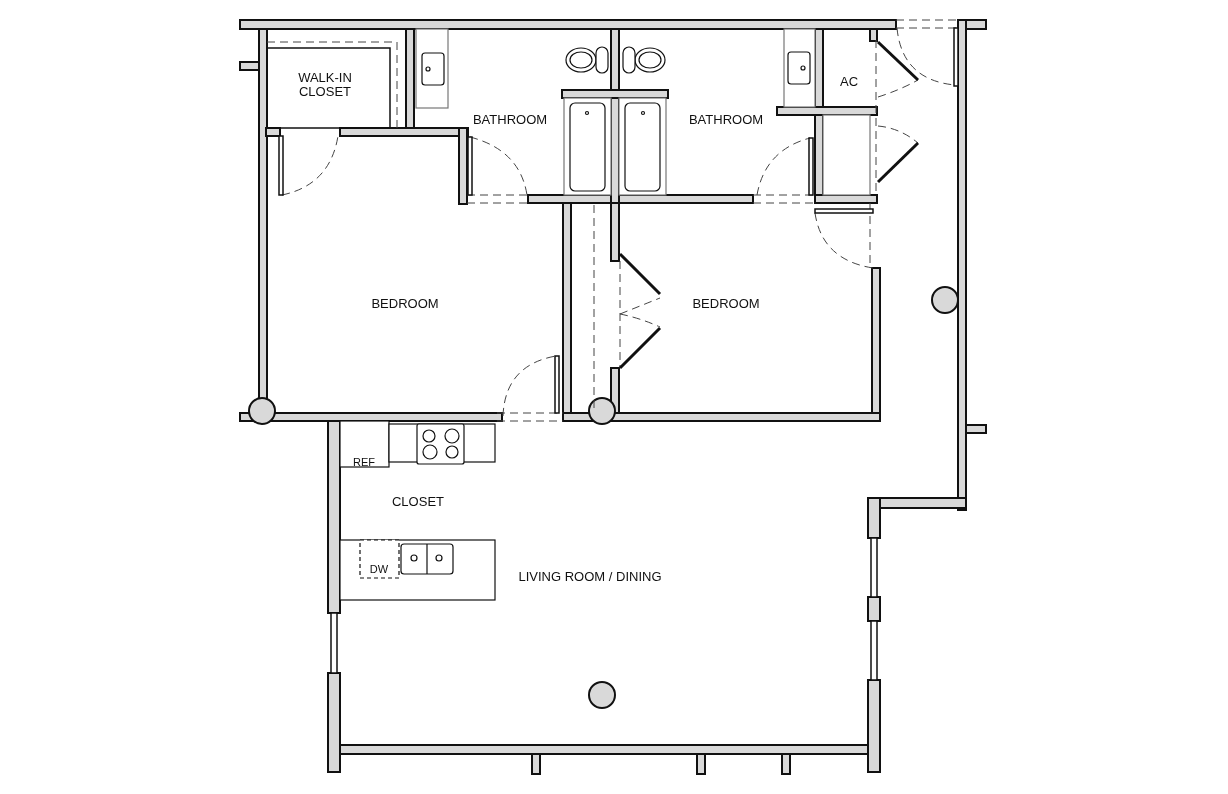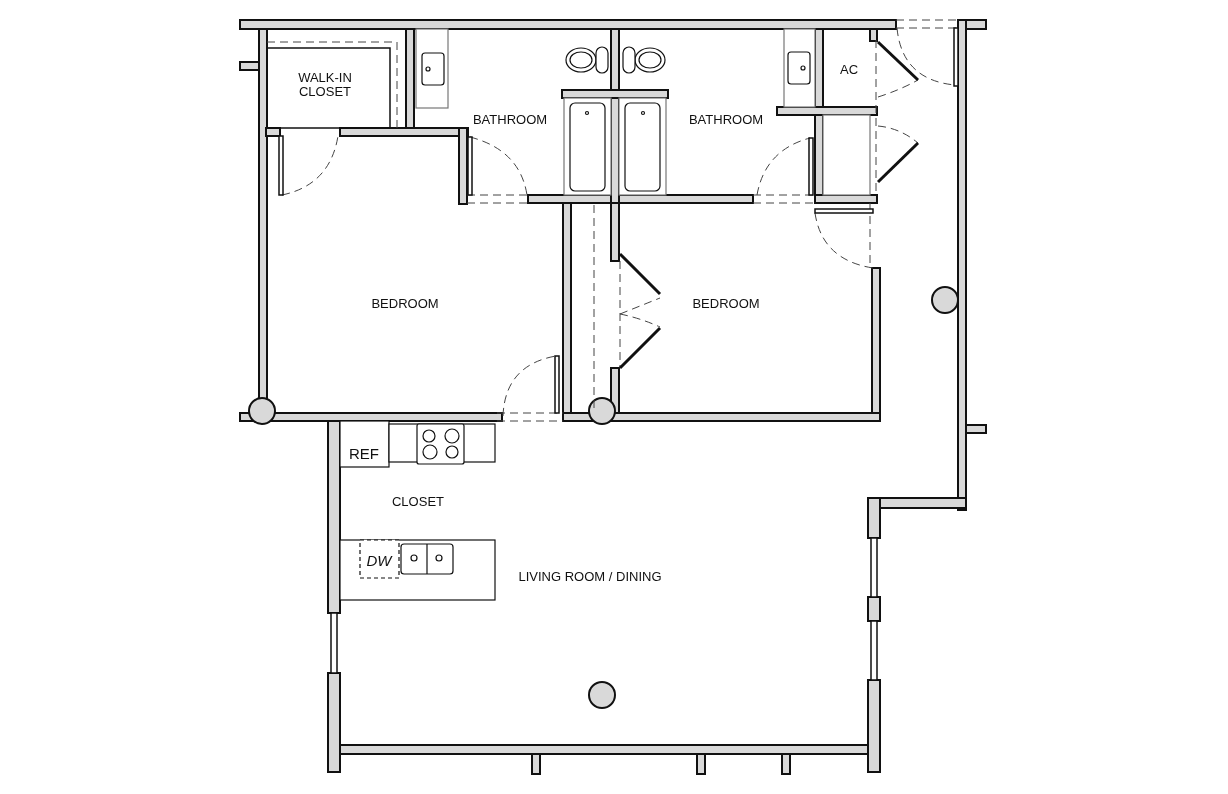--- a/index.html
+++ b/index.html
@@ -1,19 +1,19 @@
 <!DOCTYPE html>
 <html><head>
 <meta charset="utf-8">
 <style>
   html, body { margin:0; padding:0; background:#ffffff; }
   body { width:1228px; height:794px; overflow:hidden; position:relative; font-family:"Liberation Sans", sans-serif; }
   #plan { position:absolute; left:0; top:0; }
   .label { position:absolute; font-family:"Liberation Sans", sans-serif; font-size:13px; color:#111; text-align:center; line-height:14px; white-space:pre-line; }
-  .small { font-size:15px; }
+  .small { font-size:11px;margin-top:8px; }
 </style>
 </head>
 <body>
 
 <svg id="plan" width="1228" height="794" viewBox="0 0 1228 794" xmlns="http://www.w3.org/2000/svg">
   <g fill="#d9d9d9" stroke="#111" stroke-width="2">
 
     <rect x="240" y="20" width="656" height="9"></rect>
     <rect x="958" y="20" width="28" height="9"></rect>
 
@@ -143,19 +143,19 @@
     <line x1="427" y1="544" x2="427" y2="574"></line>
     <circle cx="414" cy="558" r="3"></circle>
     <circle cx="439" cy="558" r="3"></circle>
   </g>
 </svg>
 
 <div class="label" style="left:280px;top:71px;width:90px;text-align:center;">WALK-IN
 CLOSET</div>
 <div class="label" style="left:460px;top:113px;width:100px;">BATHROOM</div>
 <div class="label" style="left:676px;top:113px;width:100px;">BATHROOM</div>
-<div class="label" style="left:830px;top:63px;width:38px;">AC</div>
+<div class="label" style="left:830px;top:75px;width:38px;">AC</div>
 <div class="label" style="left:355px;top:297px;width:100px;">BEDROOM</div>
 <div class="label" style="left:676px;top:297px;width:100px;">BEDROOM</div>
 <div class="label" style="left:368px;top:495px;width:100px;">CLOSET</div>
 <div class="label" style="left:500px;top:570px;width:180px;">LIVING ROOM / DINING</div>
 <div class="label small" style="left:345px;top:447px;width:38px;">REF</div>
-<div class="label small" style="left:360px;top:554px;width:38px;font-style:italic;">DW</div>
+<div class="label small" style="left:360px;top:554px;width:38px;">DW</div>
 
 </body></html>

